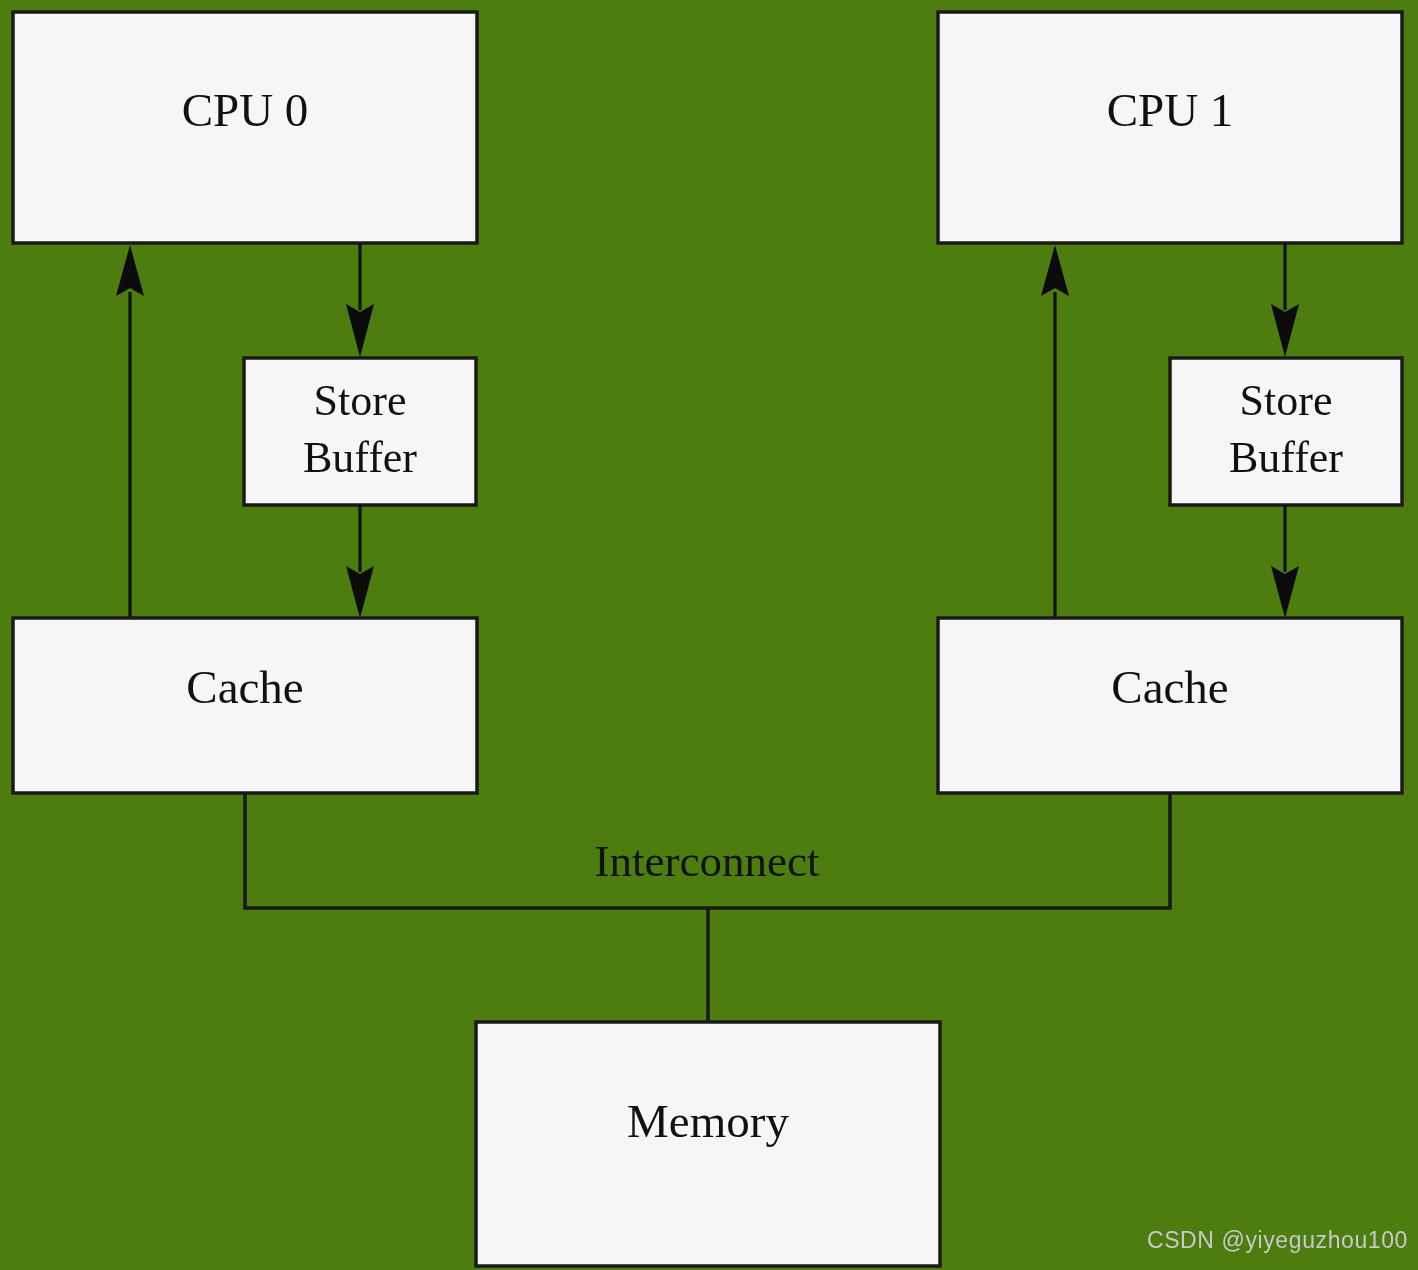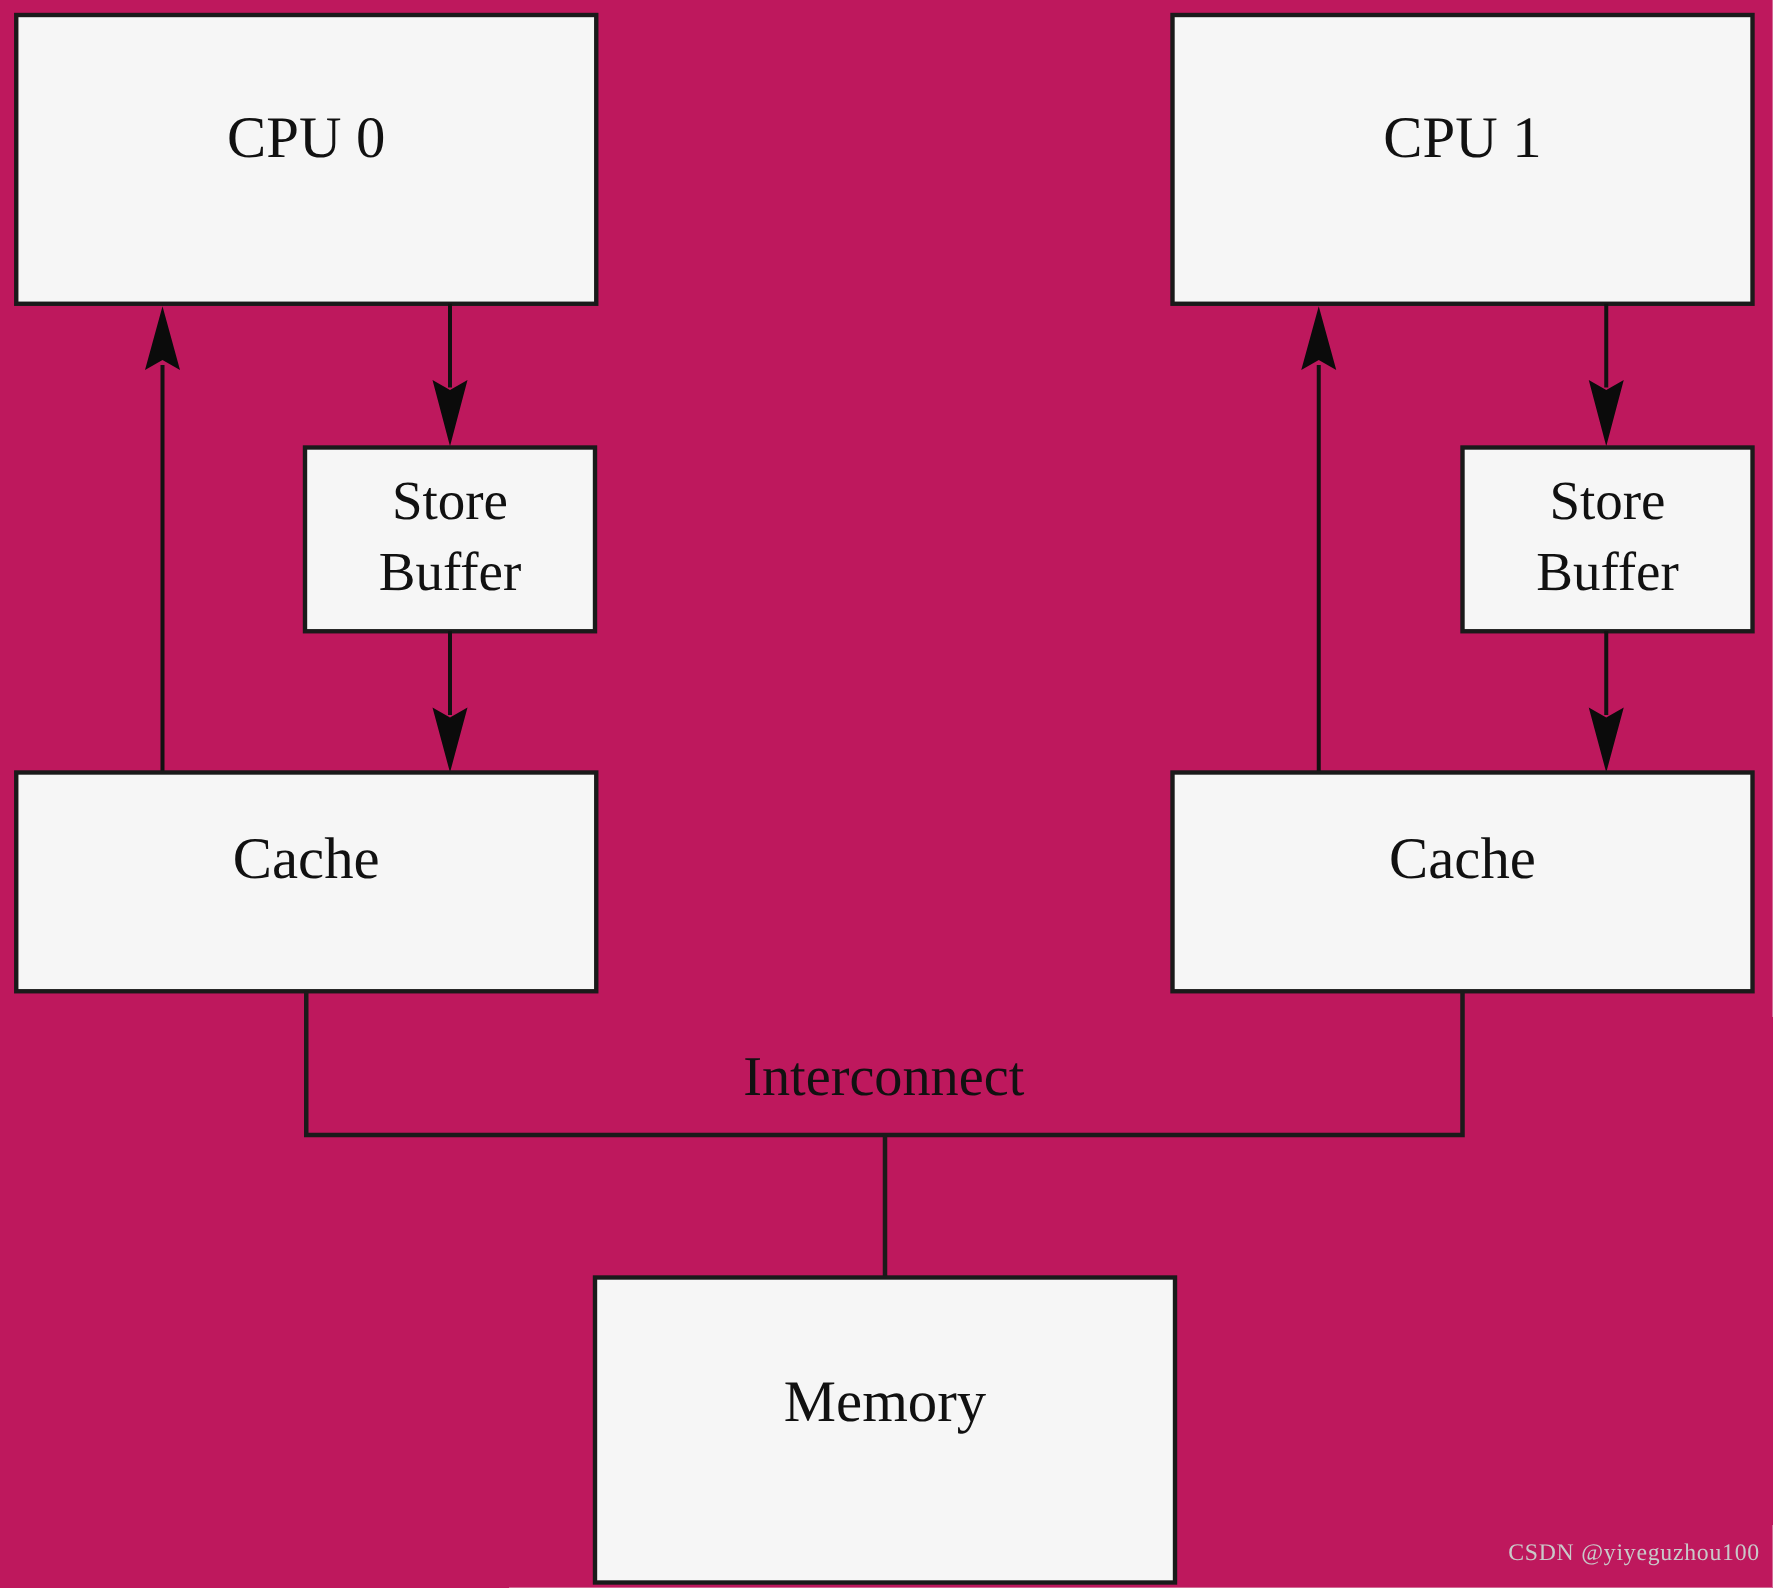--- a/index.html
+++ b/index.html
@@ -10,21 +10,21 @@
   body {
     width: 1418px;
     height: 1270px;
     font-family: "Liberation Serif", "DejaVu Serif", serif;
     overflow: hidden;
   }
   #diagram-root {
     position: relative;
     width: 1418px;
     height: 1270px;
-    background: #be185d;
+    background: #4d7c0f;
   }
   svg.diagram-canvas {
     position: absolute;
     top: 0;
     left: 0;
     width: 1418px;
     height: 1270px;
     display: block;
   }
   .node-box {
@@ -53,22 +53,22 @@
     stroke-linejoin: miter;
   }
   .arrow-head {
     fill: #0b0b0b;
     stroke: none;
   }
   .watermark-text {
     position: absolute;
     right: 10px;
     bottom: 16px;
-    font-family: Liberation Serif, serif;
-    font-size: 19px;
+    font-family: Liberation Sans, sans-serif;
+    font-size: 23px;
     color: #c9c9c9;
     letter-spacing: 0.6px;
     white-space: nowrap;
     user-select: none;
   }
 </style>
 </head>
 <body>
 
 <div id="diagram-root">

